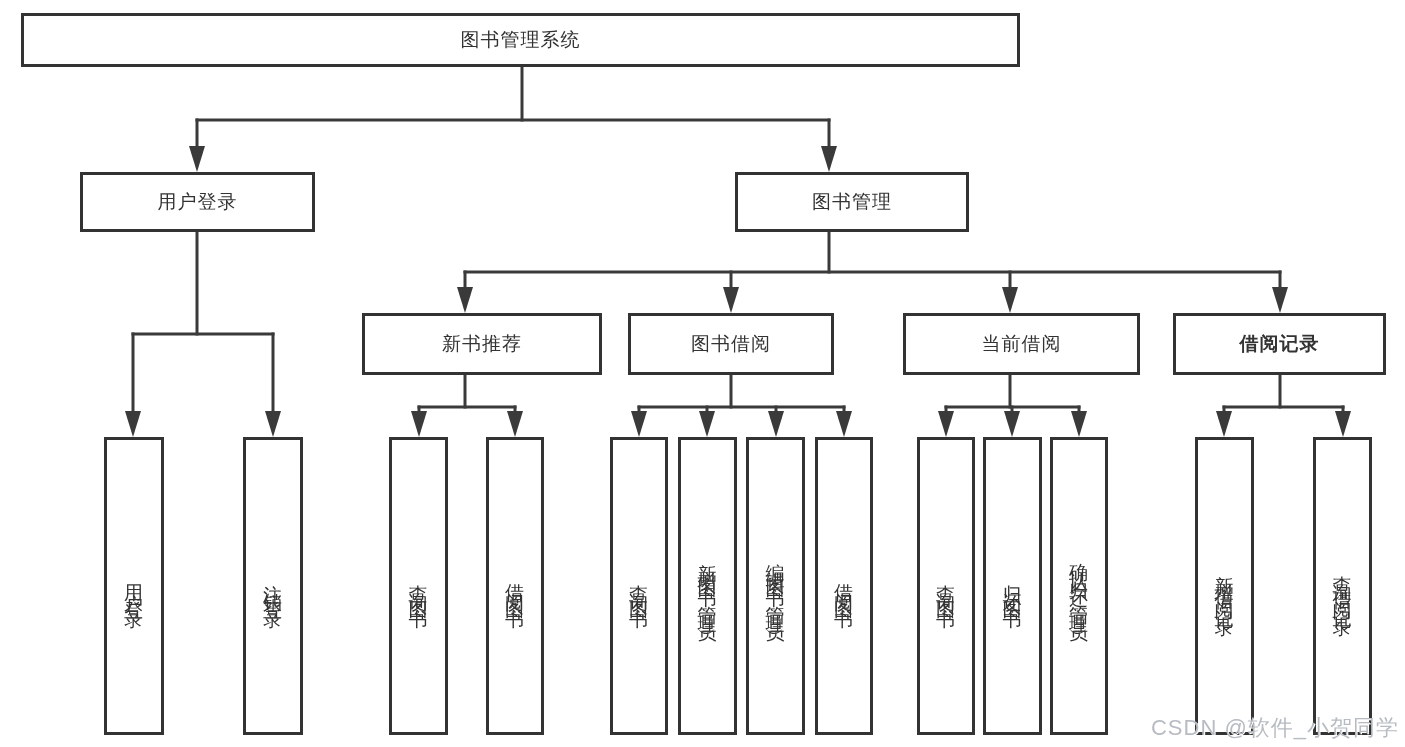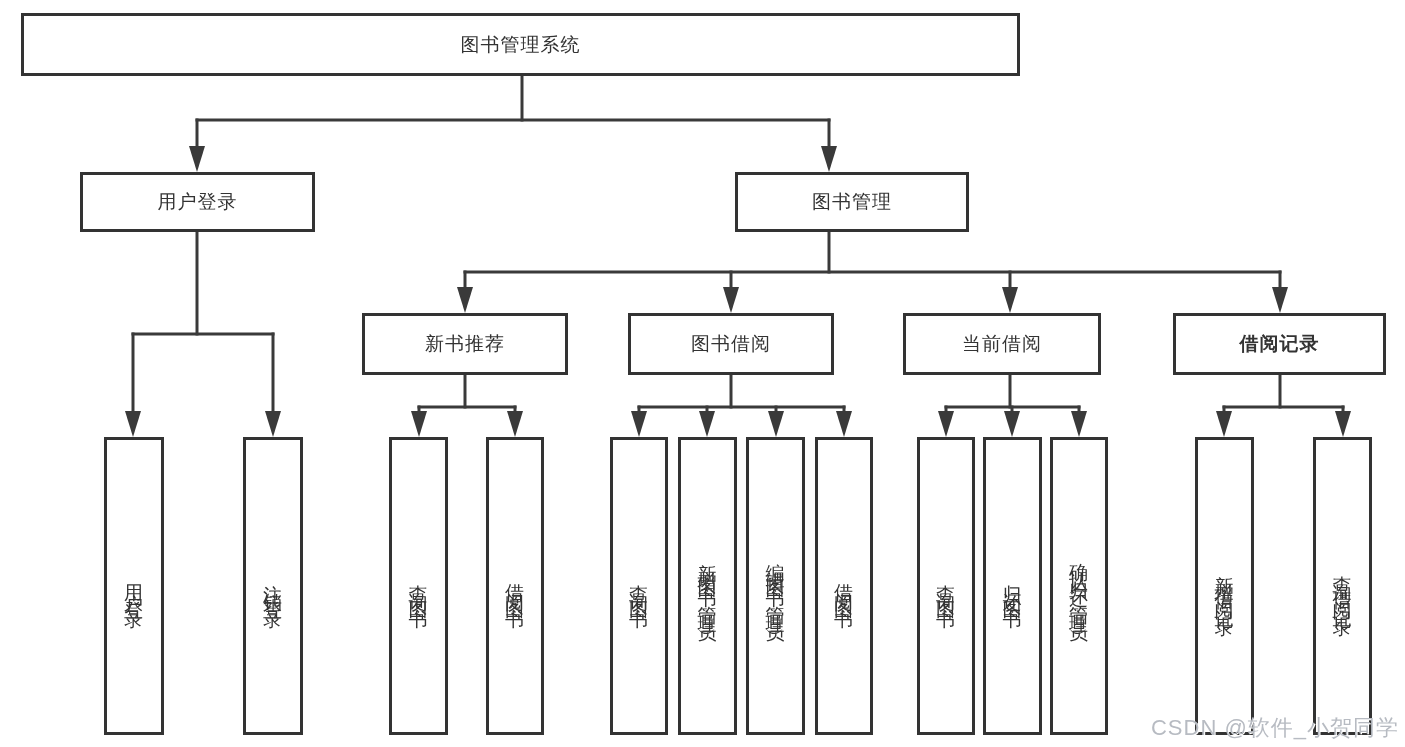--- a/index.html
+++ b/index.html
@@ -130,28 +130,28 @@
     <g>
       <line x1="1280" y1="375" x2="1280" y2="407"></line>
       <line x1="1224" y1="407" x2="1343" y2="407"></line>
       <line x1="1224" y1="407" x2="1224" y2="415"></line>
       <polygon points="1216,411 1232,411 1224,437"></polygon>
       <line x1="1343" y1="407" x2="1343" y2="415"></line>
       <polygon points="1335,411 1351,411 1343,437"></polygon>
     </g>
   </svg>
 
-  <div class="box hbox" style="left:21px; top:13px; width:999px; height:63px;">图书管理系统</div>
+  <div class="box hbox" style="left:21px; top:13px; width:999px; height:54px;">图书管理系统</div>
 
   <div class="box hbox" style="left:80px; top:172px; width:235px; height:60px;">用户登录</div>
   <div class="box hbox" style="left:735px; top:172px; width:234px; height:60px;">图书管理</div>
 
-  <div class="box hbox" style="left:362px; top:313px; width:206px; height:62px;">新书推荐</div>
+  <div class="box hbox" style="left:362px; top:313px; width:240px; height:62px;">新书推荐</div>
   <div class="box hbox" style="left:628px; top:313px; width:206px; height:62px;">图书借阅</div>
-  <div class="box hbox" style="left:903px; top:313px; width:198px; height:62px;">当前借阅</div>
+  <div class="box hbox" style="left:903px; top:313px; width:237px; height:62px;">当前借阅</div>
   <div class="box hbox" style="left:1173px; top:313px; width:213px; height:62px;font-weight:bold;">借阅记录</div>
 
   <div class="box vbox" style="left:104px; top:437px; width:60px; height:298px;">用户登录</div>
   <div class="box vbox" style="left:243px; top:437px; width:60px; height:298px;">注销登录</div>
 
   <div class="box vbox" style="left:389px; top:437px; width:59px; height:298px;">查询图书</div>
   <div class="box vbox" style="left:486px; top:437px; width:58px; height:298px;">借阅图书</div>
 
   <div class="box vbox" style="left:610px; top:437px; width:58px; height:298px;">查询图书</div>
   <div class="box vbox" style="left:678px; top:437px; width:59px; height:298px;">新增图书（管理员）</div>

